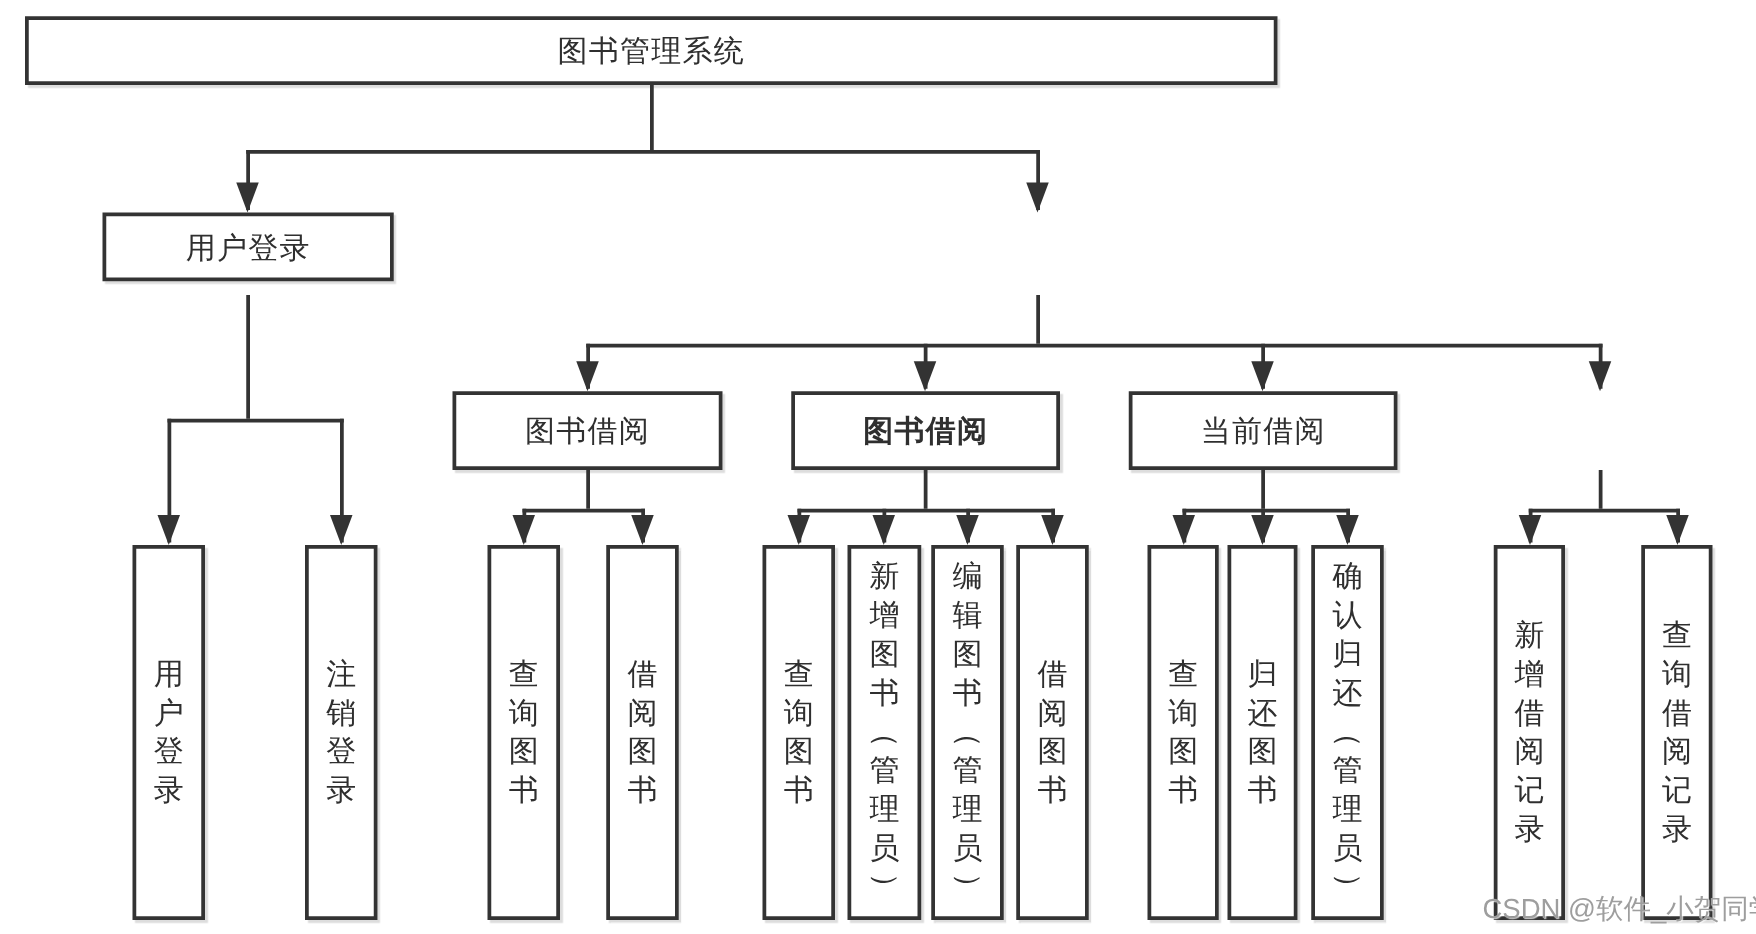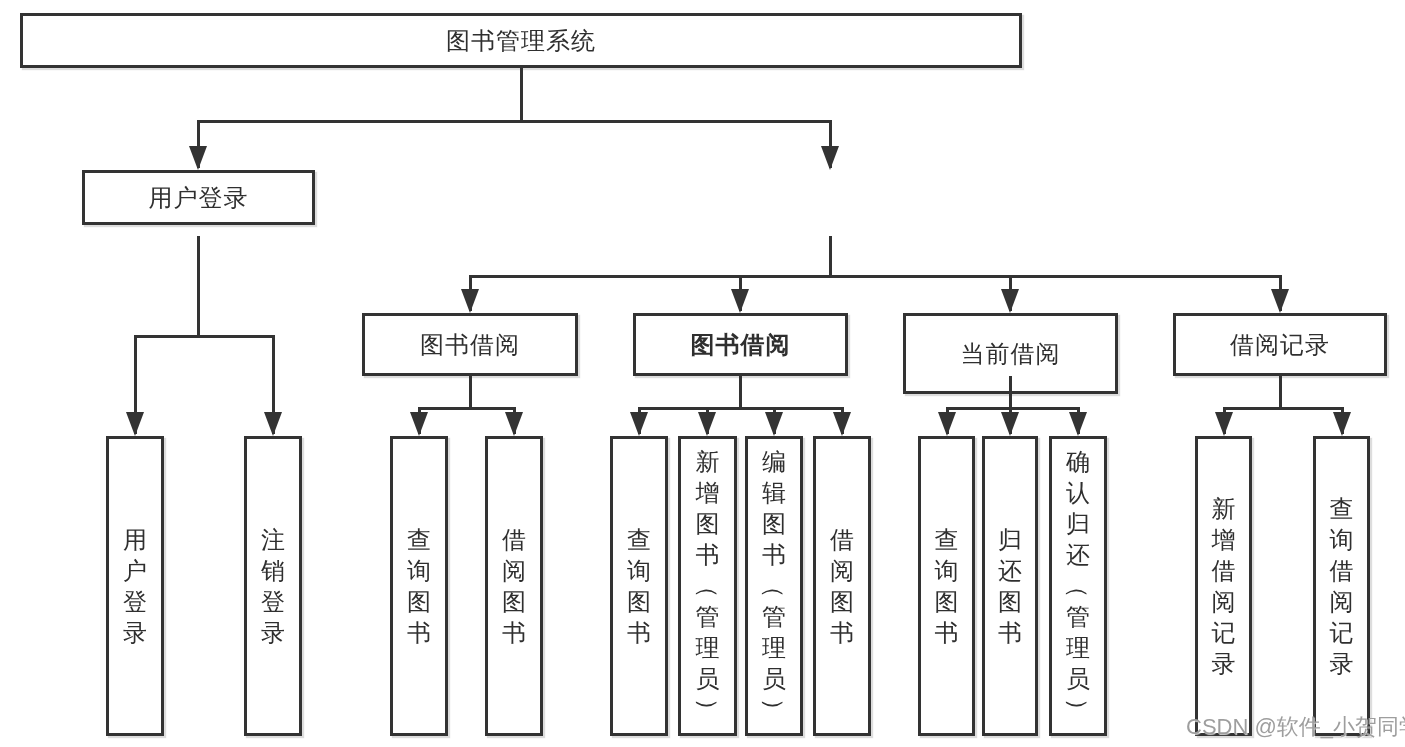--- a/index.html
+++ b/index.html
@@ -92,25 +92,22 @@
   <div class="box box-h" style="left:82px; top:170px; width:233px; height:55px;">
     <span>用户登录</span>
   </div>
 
   <div class="box box-h" style="left:362px; top:313px; width:216px; height:63px;">
     <span>图书借阅</span>
   </div>
   <div class="box box-h" style="left:633px; top:313px; width:215px; height:63px;font-weight:bold;">
     <span>图书借阅</span>
   </div>
-  <div class="box box-h" style="left:903px; top:313px; width:215px; height:81px;">
+  <div class="box box-h" style="left:903px; top:313px; width:215px; height:63px;">
     <span>当前借阅</span>
-  </div>
-  <div class="box box-h" style="left:1173px; top:313px; width:214px; height:63px;">
-    <span>借阅记录</span>
   </div>
 
   <div class="leaf" style="left:106px;">
     <div class="vtext">
         <span class="vchar">用</span>
         <span class="vchar">户</span>
         <span class="vchar">登</span>
         <span class="vchar">录</span>
       </div>
   </div>

